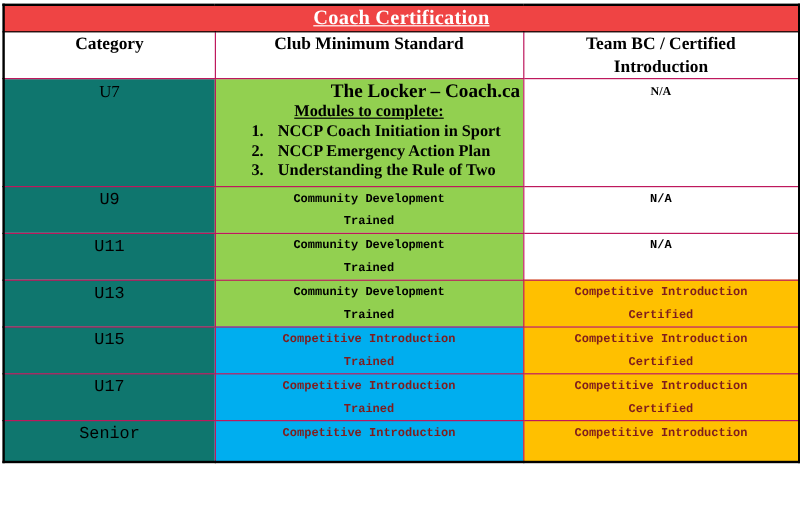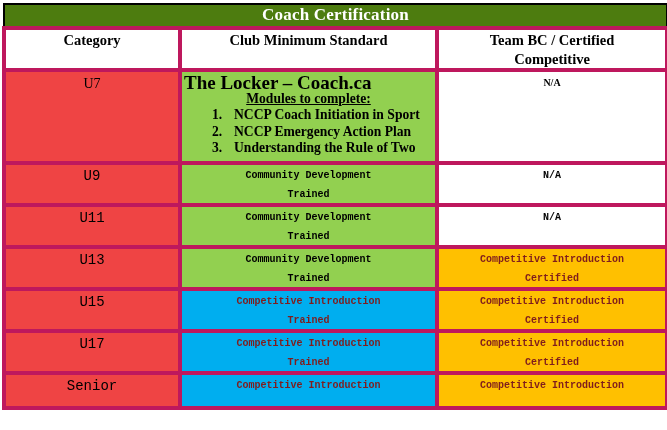--- a/index.html
+++ b/index.html
@@ -25,38 +25,39 @@
   table.cert-table {
     border-collapse: collapse;
     table-layout: fixed;
     width: 663px;
     margin: 3px 0 0 2px;
     border: 2px solid #000000;
   }
 
   table.cert-table td,
   table.cert-table th {
-    border: 4px solid #be185d;
+    border: 1px solid #be185d;
     padding: 0;
     vertical-align: top;
     text-align: center;
     font-weight: normal;
   }
 
   
   col.c-cat  { width: 176px; }
   col.c-club { width: 257px; }
   col.c-team { width: 230px; }
 
   
   .title-bar {
-    background: #4d7c0f;
+    background: #ef4444;
     color: #ffffff;
     height: 21px;
     border: 1px solid #000000 !important;
+    text-decoration: underline;
   }
   .title-text {
     display: block;
     font-size: 17px;
     font-weight: bold;
     line-height: 20px;
     letter-spacing: 0.2px;
     text-align: center;
     color: #ffffff;
   }
@@ -71,21 +72,21 @@
     font-size: 14.5px;
     font-weight: bold;
     line-height: 17px;
     padding-top: 2px;
     color: #000000;
     text-align: center;
   }
 
   
   .cat-cell {
-    background: #ef4444;
+    background: #0f766e;
     color: #000000;
   }
   .cat-text {
     display: block;
     font-size: 14px;
     line-height: 17px;
     padding-top: 3px;
     text-align: center;
   }
 
@@ -106,24 +107,24 @@
 
   .txt-dark  { color: #7f1d1d; }
 
   
   .locker-block {
     padding: 3px 2px 4px 2px;
     color: #000000;
   }
   .locker-line1 {
     display: block;
-    font-size: 19px;
+    font-size: 16px;
     font-weight: bold;
     line-height: 16px;
-    text-align: left;
+    text-align: right;
   }
   .locker-line2 {
     display: block;
     font-size: 13.6px;
     font-weight: bold;
     line-height: 16px;
     text-align: center;
     text-decoration: underline;
   }
   ol.module-list {
@@ -170,21 +171,21 @@
       </tr>
       <tr class="col-head">
         <th class="bg-white">
           <span class="col-head-text">Category</span>
         </th>
         <th class="bg-white">
           <span class="col-head-text">Club Minimum Standard</span>
         </th>
         <th class="bg-white">
           <span class="col-head-text">Team BC / Certified</span>
-          <span class="col-head-text">Competitive</span>
+          <span class="col-head-text">Introduction</span>
         </th>
       </tr>
     </thead>
 
     <tbody>
 
       <tr class="r-u7">
         <td class="cat-cell">
           <span class="cat-text">U7</span>
         </td>

